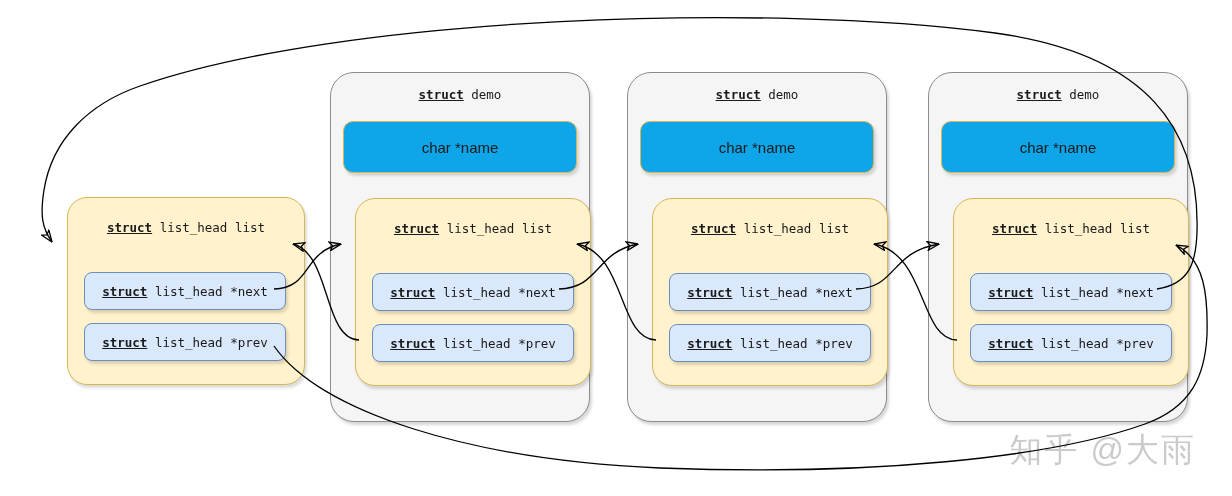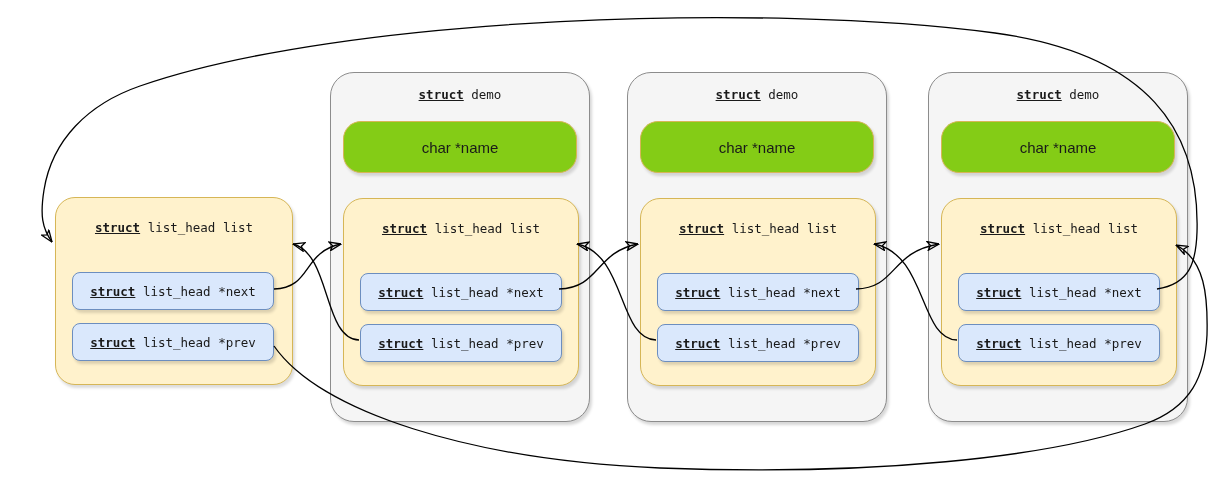--- a/index.html
+++ b/index.html
@@ -12,29 +12,30 @@
     position:absolute;top:72px;width:258px;height:348px;
     background:#f5f5f5;border:1px solid #8c8c8c;border-radius:24px;
     box-shadow:2px 3px 3px rgba(0,0,0,0.16);
   }
   .node-header{
     position:absolute;top:14px;left:0;right:0;text-align:center;
     font-size:12.5px;white-space:pre;
   }
   .name-field{
     position:absolute;left:12px;top:48px;width:232px;height:50px;
-    background:#84cc16;border:1px solid #d6b656;border-radius:18px;
+    background:#0ea5e9;border:1px solid #d6b656;border-radius:10px;
     box-shadow:2px 3px 3px rgba(0,0,0,0.14);
     display:flex;align-items:center;justify-content:center;
     font-family:"Liberation Sans", sans-serif;font-size:15px;
   }
   .list-box{
     position:absolute;width:234px;height:186px;
     background:#fff2cc;border:1px solid #d6b656;border-radius:20px;
     box-shadow:2px 3px 3px rgba(0,0,0,0.14);
+    margin-left:12px;
   }
   .list-box.inner{left:12px;top:125px;}
   .box-title{
     position:absolute;top:22px;left:0;right:0;text-align:center;
     font-size:12.5px;white-space:pre;
   }
   .field{
     position:absolute;left:16px;width:200px;height:36px;
     background:#dae8fc;border:1px solid #6c8ebf;border-radius:8px;
     box-shadow:2px 3px 3px rgba(0,0,0,0.14);
@@ -94,20 +95,21 @@
     <div class="name-field">
         <span>char *name</span>
       </div>
     <div class="list-box inner">
       <div class="box-title"><span class="kw">struct</span><span> list_head list</span></div>
       <div class="field next"><span class="kw">struct</span><span> list_head *next</span></div>
       <div class="field prev"><span class="kw">struct</span><span> list_head *prev</span></div>
     </div>
   </div>
 
+  <div class="watermark">知乎 @大雨</div>
 
   <svg id="arrows" width="1232" height="496" viewBox="0 0 1232 496">
     <defs>
       <marker id="ah" markerUnits="userSpaceOnUse" markerWidth="13" markerHeight="10" refX="12.5" refY="5" orient="auto" viewBox="0 0 13 10">
         <path d="M12.5,5 L1,0.6 L3.8,5 L1,9.4 Z" fill="#000000" stroke="none"></path>
       </marker>
     </defs>
     <path marker-end="url(#ah)" d="M 274,289 C 312,288 302,252 341,244"></path>
     <path marker-end="url(#ah)" d="M 359,340 C 323,339 331,254 293,244"></path>
     <path marker-end="url(#ah)" d="M 559,289 C 600,288 595,252 638,244"></path>

